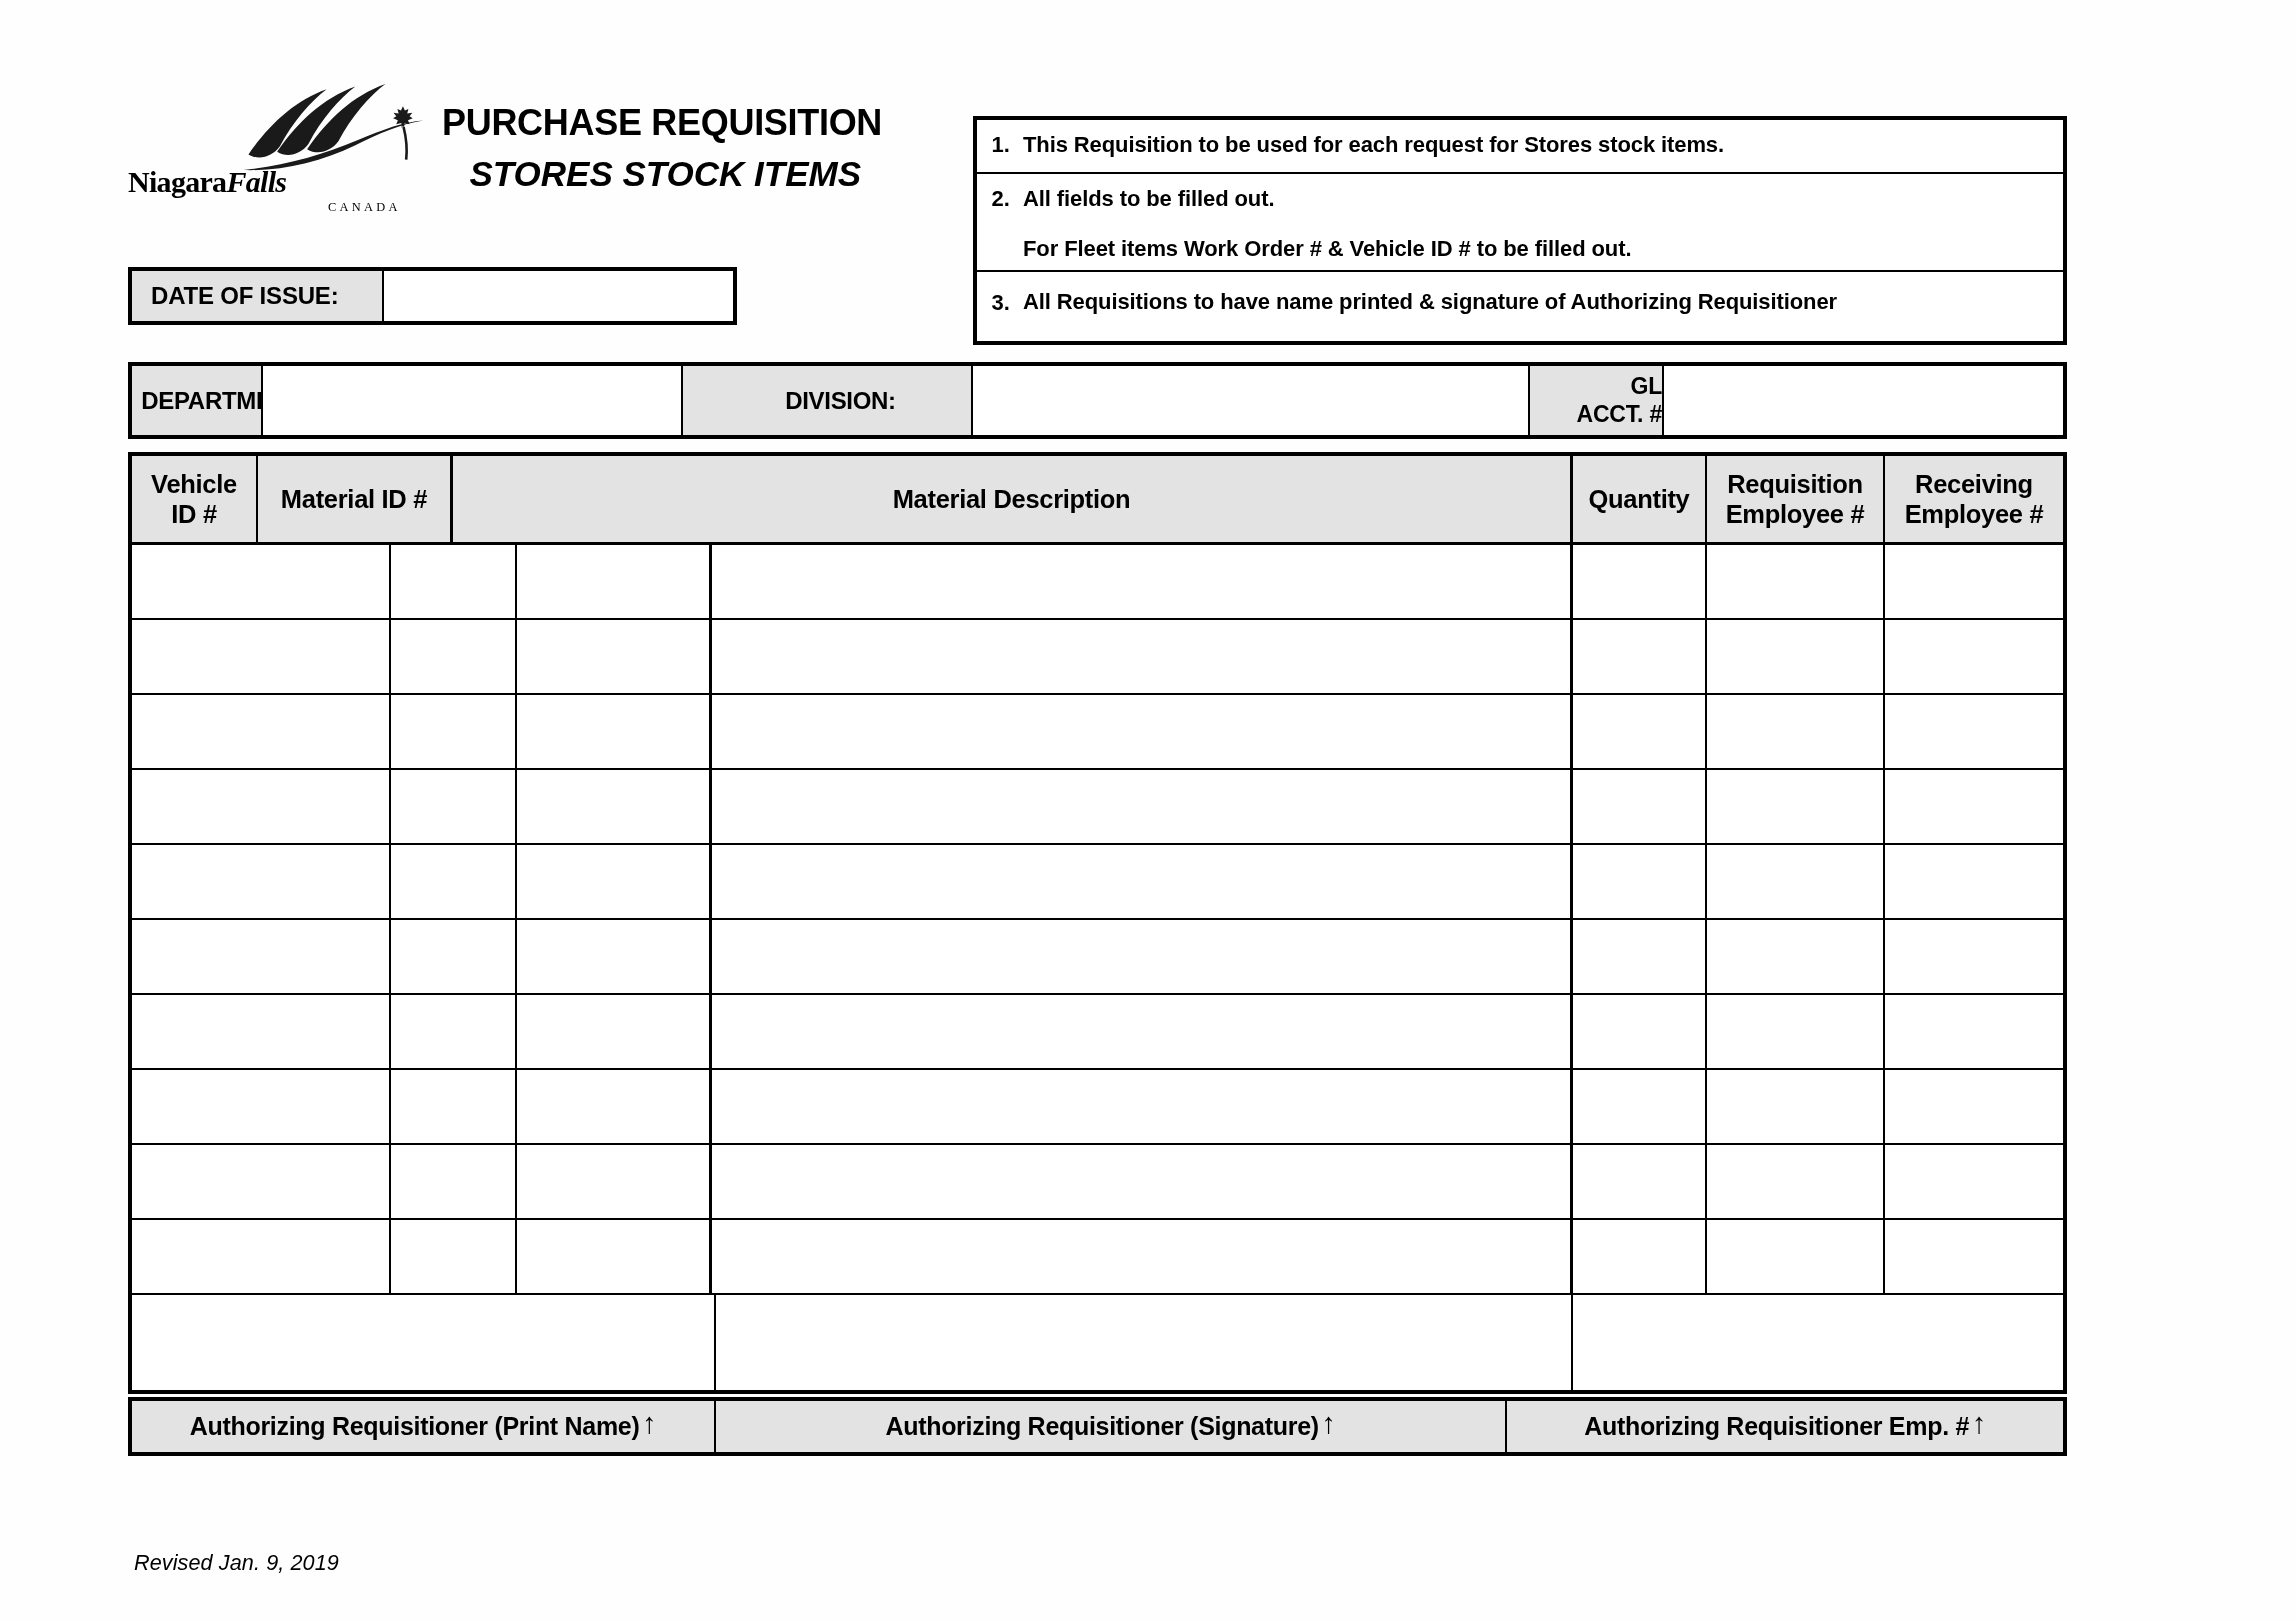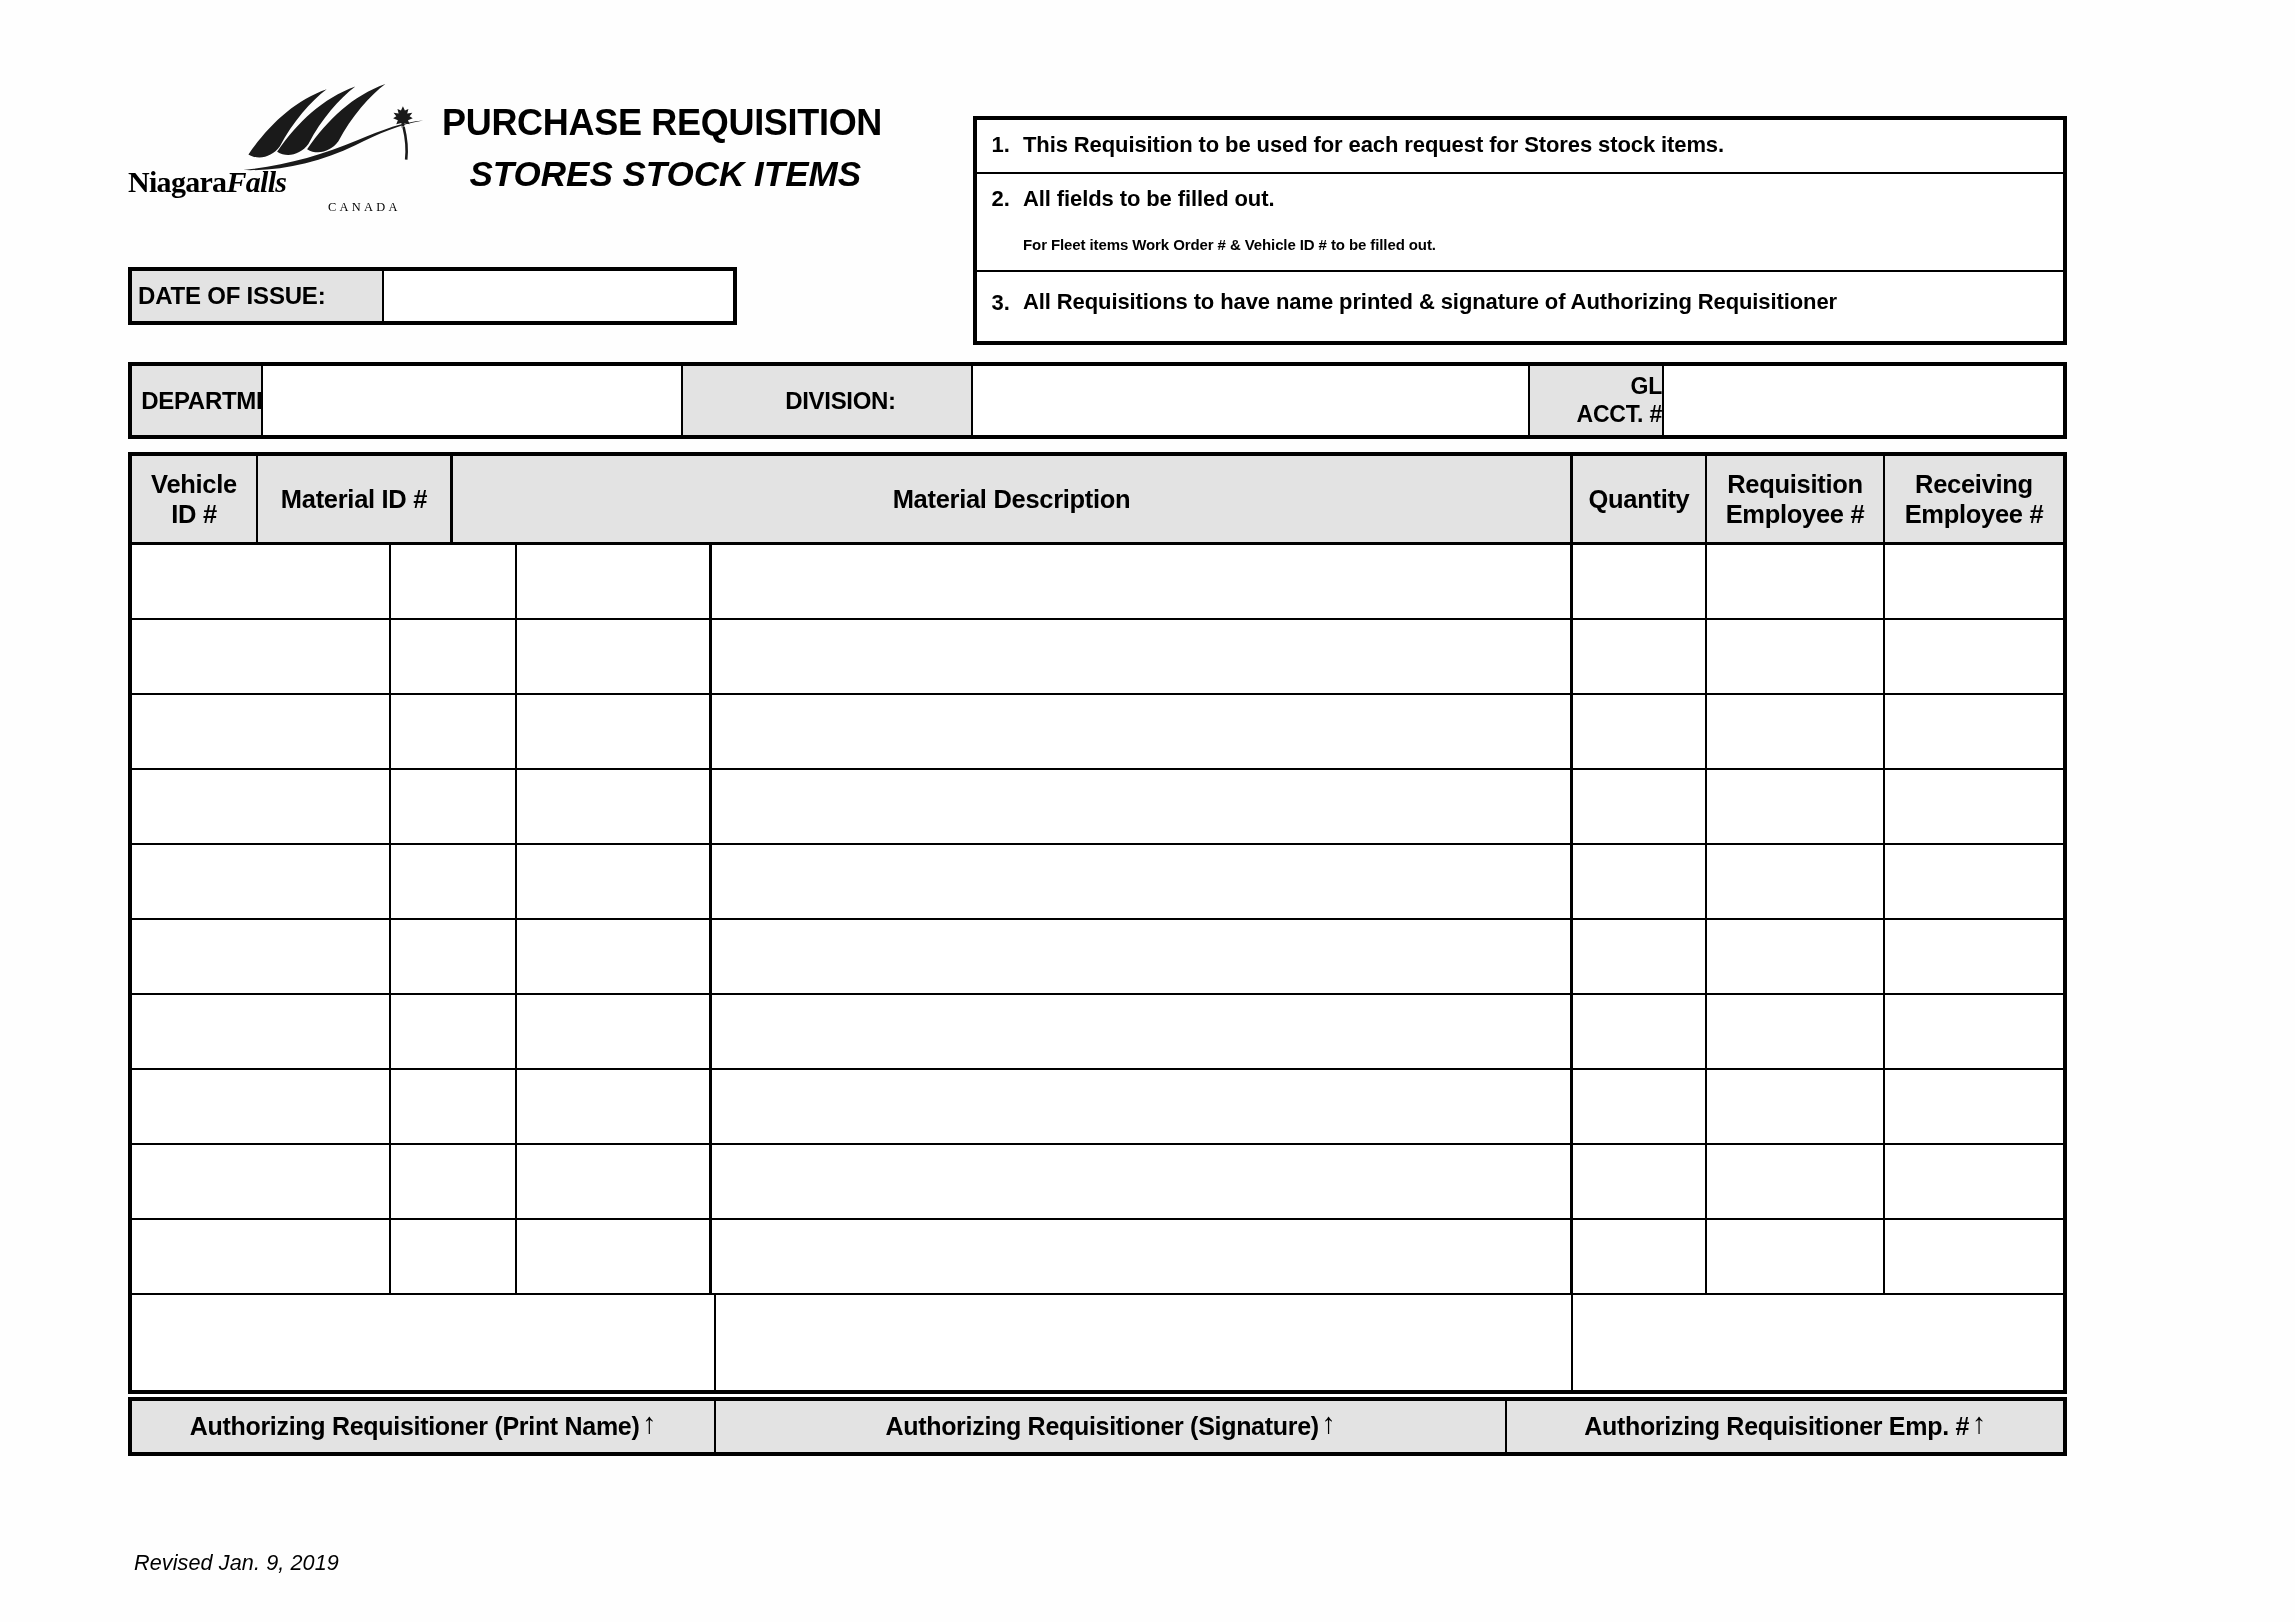--- a/index.html
+++ b/index.html
@@ -133,21 +133,21 @@
   }
   .instr-text {
     flex: 1 1 auto;
     font-size: 22px;
     font-weight: bold;
     padding-top: 12.4px;
     box-sizing: border-box;
     letter-spacing: -0.1px;
   }
   .instr-text-2 {
-    font-size: 15px;
+    font-size: 22px;
     font-weight: bold;
     padding-top: 23.6px;
     letter-spacing: -0.1px;
   }
   #instr-row-3 .instr-num { padding-top: 18.3px; }
   #instr-row-3 .instr-text { padding-top: 17px; }
 
   
   #date-box {
     position: absolute;
@@ -163,21 +163,21 @@
   #date-label {
     width: 252px;
     flex: 0 0 252px;
     background: #e3e3e3;
     border-right: 2px solid #000;
     box-sizing: border-box;
     font-size: 24px;
     font-weight: bold;
     display: flex;
     align-items: center;
-    padding-left: 6px;
+    padding-left: 19px;
     letter-spacing: -0.2px;
   }
   #date-value {
     flex: 1 1 auto;
     background: #fff;
   }
 
   
   #dept-row {
     position: absolute;

